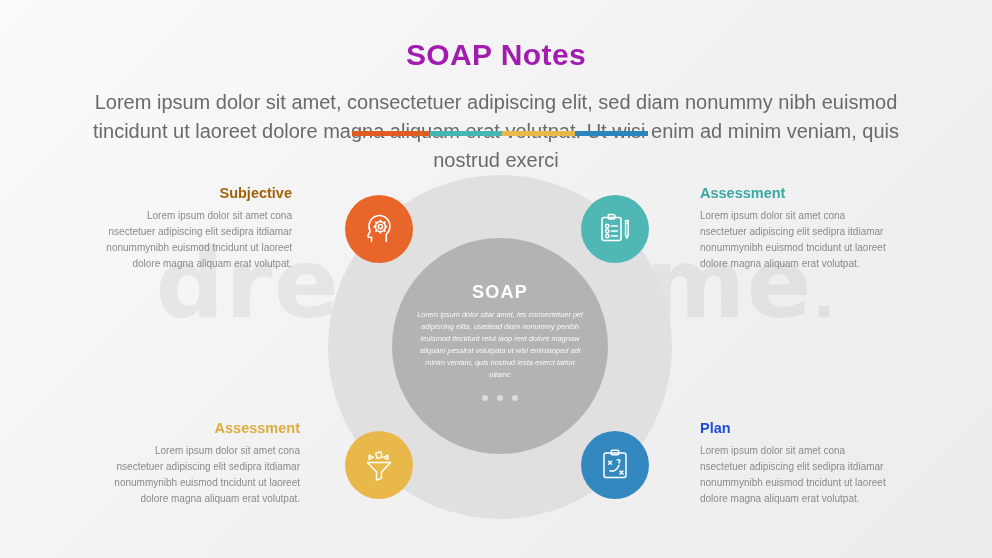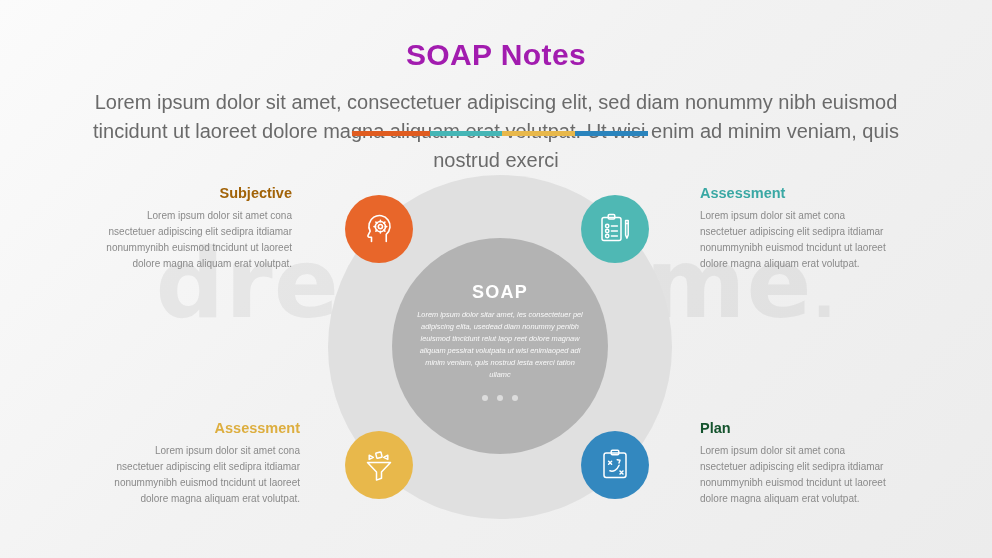--- a/index.html
+++ b/index.html
@@ -160,21 +160,21 @@
   .block.left-align  { text-align: left; }
 
   .blk-subjective  { left: 100px; top: 185px; }
   .blk-assessment  { left: 108px; top: 420px; }
   .blk-objective   { left: 700px; top: 185px; }
   .blk-plan        { left: 700px; top: 420px; }
 
   .c-orange { color: #a16207; }
   .c-teal   { color: #3aa8a4; }
   .c-gold   { color: #ddae3f; }
-  .c-blue   { color: #14532d; }
+  .c-blue   { color: #1d4ed8; }
 </style>
 </head>
 <body>
 
 <div class="header">
   <div class="page-title">SOAP Notes</div>
   <div class="page-subtitle">Lorem ipsum dolor sit amet, consectetuer adipiscing elit, sed diam nonummy nibh euismod tincidunt ut laoreet dolore magna aliquam erat volutpat. Ut wisi enim ad minim veniam, quis nostrud exerci</div>
 </div>
 
 <div class="divider">

